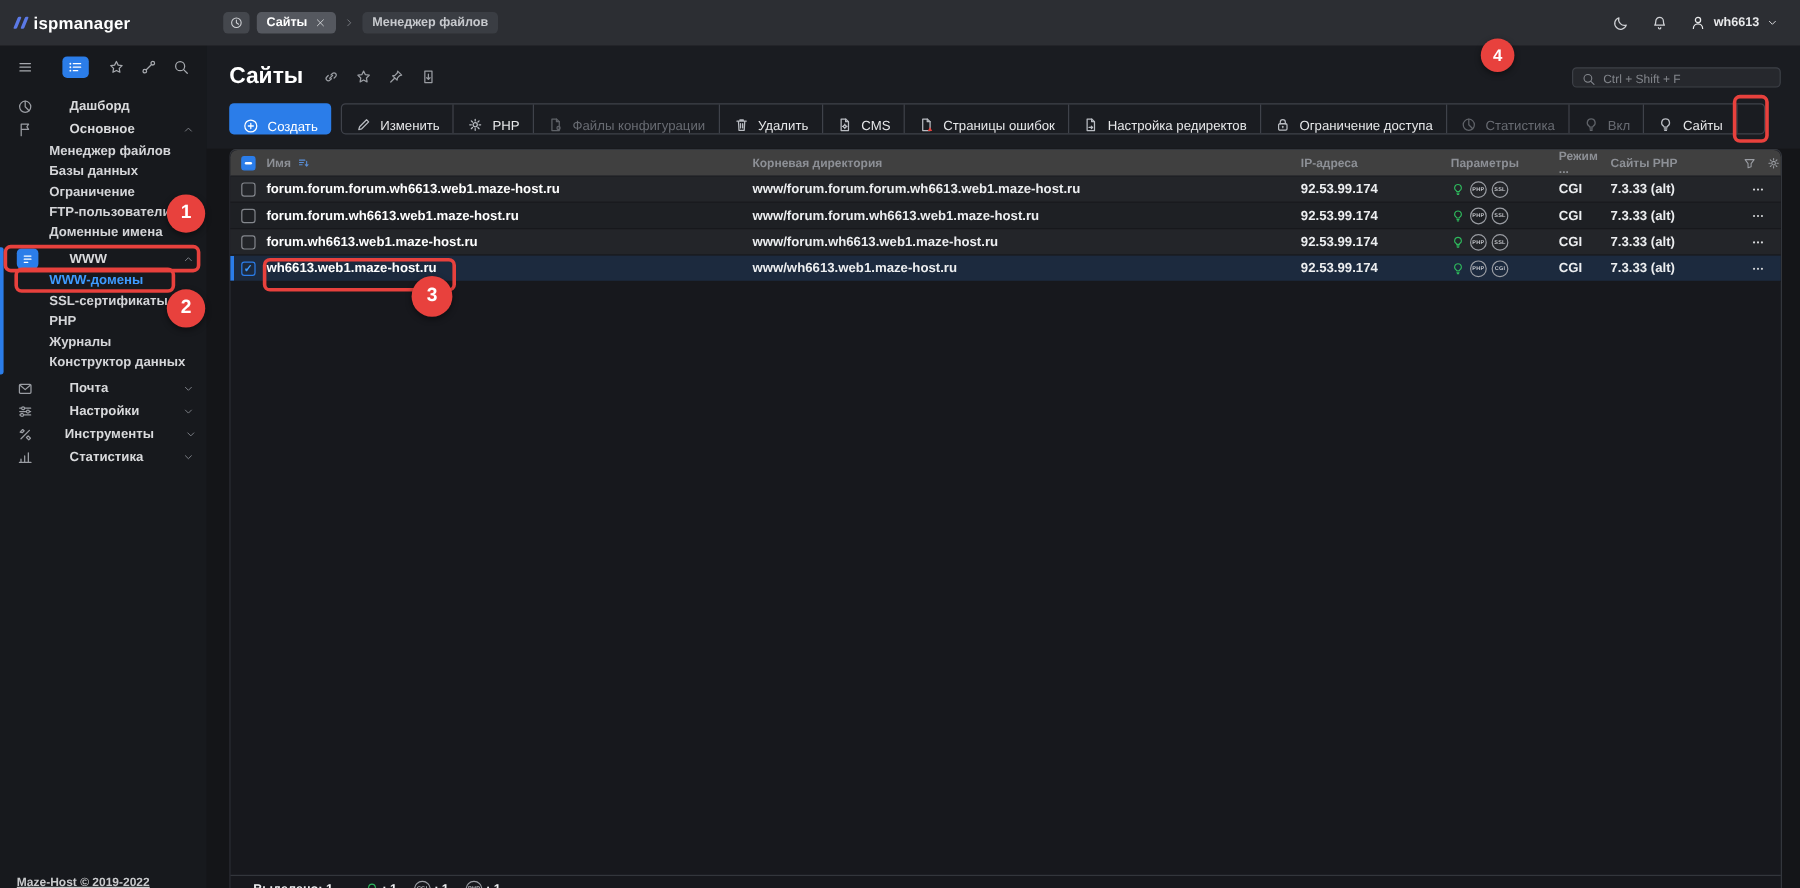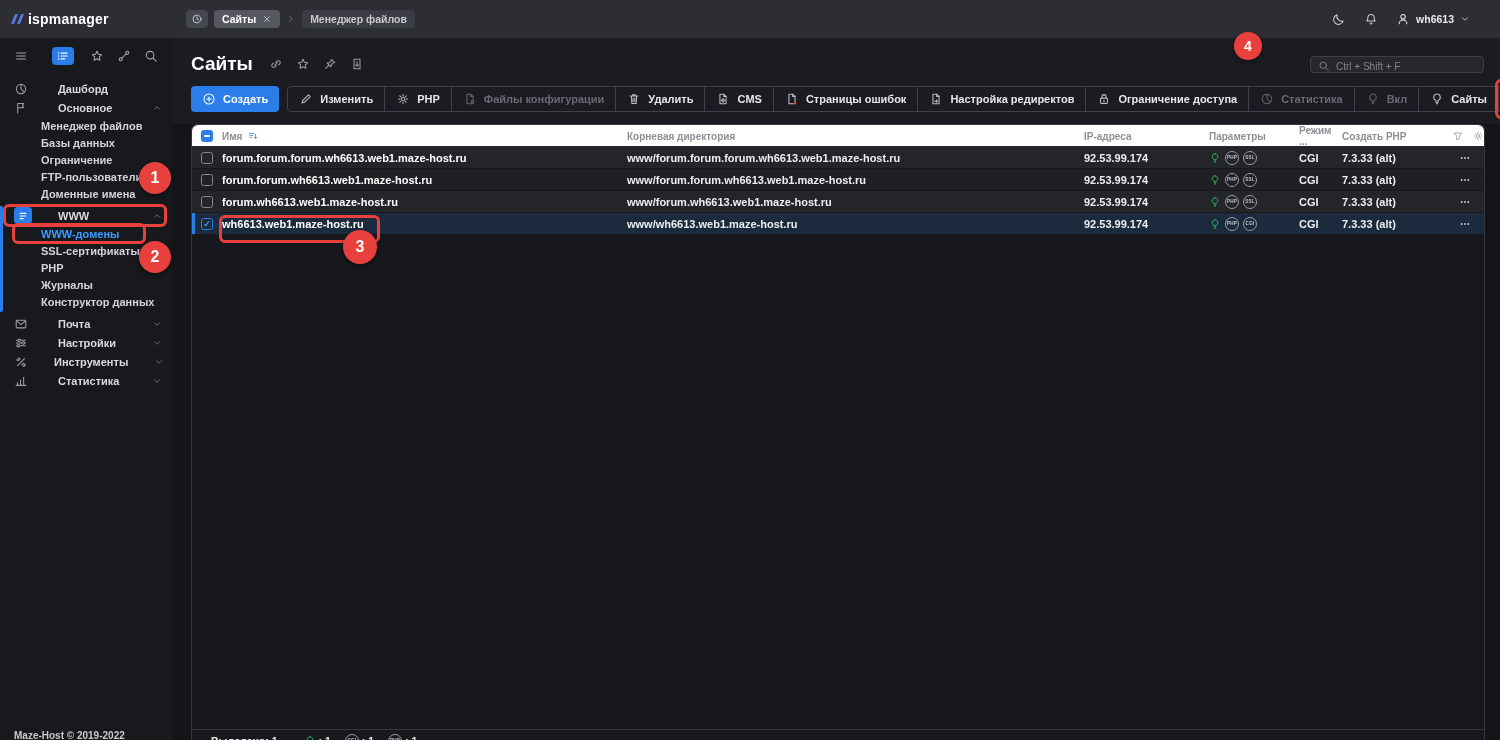--- a/index.html
+++ b/index.html
@@ -22,21 +22,21 @@
   .topbar{height:38px;background:var(--bg-top);display:flex;align-items:center;position:relative;z-index:5}
   .logo{width:172px;display:flex;align-items:center;padding-left:13px;gap:1px}
   .slash{display:inline-block;width:3px;height:10px;background:#5b79e6;transform:skewX(-22deg);border-radius:1px;margin-right:2px}
   .logo-text{font-size:14px;font-weight:bold;letter-spacing:.2px;margin-left:3px;color:#fff}
   .tabbar{display:flex;align-items:center;gap:6px;margin-left:14px}
   .histbtn{width:22px;height:18px;border-radius:4px;background:#44474d;color:#cfd1d5;display:flex;align-items:center;justify-content:center}
   .tab{height:18px;border-radius:4px;display:flex;align-items:center;gap:6px;padding:0 8px;background:#3a3d43;color:#c7c9cd;font-size:10.5px;font-weight:bold}
   .tab.active{background:#55585f;color:#fff}
   .tab-close{color:#d6d8db}
   .tab-sep{color:#7e8187}
-  .topbar-right{margin-left:auto;display:flex;align-items:center;gap:18px;padding-right:30px;color:#cfd1d5}
+  .topbar-right{margin-left:auto;display:flex;align-items:center;gap:18px;padding-right:18px;color:#cfd1d5}
   .userbox{display:flex;align-items:center;gap:6px;font-size:10.5px;font-weight:bold;color:#e9eaec}
 
   
   .app{display:flex;height:713px}
   .sidebar{width:172px;background:var(--bg-side);position:relative;flex-shrink:0}
   .main{flex:1;display:flex;flex-direction:column;background:var(--bg-main);min-width:0}
 
   
   .side-icons{height:35px;display:flex;align-items:center;padding:0 14px;color:#a6a9ae}
   .side-icons .icn{cursor:pointer}
@@ -57,39 +57,39 @@
   .title-row{display:flex;align-items:center;margin:13px 16px 9px 19px;height:26px}
   .page-title{font-size:19px;font-weight:bold;color:#fff}
   .title-icons{display:flex;gap:13px;margin-left:16px;color:#9a9da3}
   .title-icons .icn{cursor:pointer}
   .searchbox{margin-left:auto;width:174px;height:17px;background:#26282d;border:1px solid #3d4047;border-radius:4px;display:flex;align-items:flex-end;padding:0 7px;gap:6px;color:#83868c}
   .searchbox input{flex:1;background:transparent;border:none;outline:none;color:#c7c9cd;font-size:10px;font-family:"Liberation Sans",sans-serif}
   .searchbox input::placeholder{color:#83868c}
 
   
   .toolbar{display:flex;align-items:stretch;gap:8px;margin:0 16px 12px 19px;height:26px}
-  .btn{display:flex;align-items:center;gap:7px;padding:0 11px;font-size:11px;font-weight:bold;color:#e6e7e9;cursor:pointer;white-space:nowrap;position:relative}
+  .btn{display:flex;align-items:flex-end;gap:7px;padding:0 11px;font-size:11px;font-weight:normal;color:#e6e7e9;cursor:pointer;white-space:nowrap;position:relative}
   .btn .icn{color:#b9bcc2}
   .btn-primary{background:var(--accent);border-radius:4px;color:#fff}
   .btn-primary .icn{color:#fff}
   .btn-strip{display:flex;border:1px solid #3f424a;border-radius:4px}
   .btn-strip .btn + .btn{border-left:1px solid #3f424a}
   .btn.disabled{color:var(--disabled)}
   .btn.disabled .icn{color:#5f6268}
   .ann-frame::after{content:'';position:absolute;left:-4px;right:-4px;top:-8px;bottom:-8px;
       border:3px solid var(--annotation-red);border-radius:6px;pointer-events:none;z-index:40}
   .nav-item.ann-frame::after{left:3px;right:5px;top:-2px;bottom:-2px}
   .nav-sub.ann-frame::after{left:12px;right:26px;top:-2px;bottom:-2px}
 
   
   .content{flex:1;background:var(--bg-deep);display:flex;min-height:0}
   .panel{margin-left:19px;width:1294px;background:var(--panel-bg);border:1px solid var(--panel-border);border-bottom:none;
          border-radius:6px 6px 0 0;display:flex;flex-direction:column}
   .trow{display:grid;grid-template-columns:30px 405px 457px 125px 90px 43px 110px 1fr;align-items:center;height:22px;flex-shrink:0}
-  .thead{color:var(--text-dim);font-size:10px;font-weight:bold;background:#ffffff;border-bottom:1px solid #26282e;border-radius:6px 6px 0 0}
+  .thead{color:var(--text-dim);font-size:10px;font-weight:bold;background:#404040;border-bottom:1px solid #26282e;border-radius:6px 6px 0 0}
   .cell-cb{padding-left:9px}
   .cb{width:12px;height:12px;border:1px solid #84878d;border-radius:2.5px;display:flex;align-items:center;justify-content:center;cursor:pointer}
   .cb.ind{background:var(--accent);border-color:var(--accent)}
   .cb.ind::after{content:'';width:6px;height:2px;background:#fff;border-radius:1px}
   .cb.checked{border-color:var(--accent);color:var(--link-blue);font-size:9px;font-weight:bold}
   .name-h{display:flex;align-items:center;gap:5px;cursor:pointer}
   .sort-ico{color:#5a8fd8}
   .thead-tools{display:flex;justify-content:flex-end;gap:8px;padding-right:12px;color:#9a9da3}
   .thead-tools .icn{cursor:pointer}
   .drow{font-weight:bold;border-bottom:1px solid #17181c;cursor:pointer}
@@ -510,21 +510,21 @@
                 <svg viewBox="0 0 16 16">
                   <path d="M3.4 4.6h6M3.4 7.2h4.4M3.4 9.8h3"></path>
                   <path d="M11.4 5.8v5.4m0 0L9.9 9.7m1.5 1.5l1.5-1.5"></path>
                 </svg>
               </span>
             </div>
             <div><span>Корневая директория</span></div>
             <div><span>IP-адреса</span></div>
             <div><span>Параметры</span></div>
             <div><span>Режим ...</span></div>
-            <div><span>Создать PHP</span></div>
+            <div><span>Сайты PHP</span></div>
             <div class="thead-tools">
               <span class="icn s12">
                 <svg viewBox="0 0 16 16">
                   <path d="M3 4h10L9.7 8.4V12l-3.4 1.1V8.4z"></path>
                 </svg>
               </span>
               <span class="icn s12">
                 <svg viewBox="0 0 16 16">
                   <circle cx="8" cy="8" r="2"></circle>
                   <path d="M8 2.8v1.5M8 11.7v1.5M2.8 8h1.5M11.7 8h1.5M4.3 4.3l1.1 1.1M10.6 10.6l1.1 1.1M11.7 4.3l-1.1 1.1M5.4 10.6l-1.1 1.1"></path>

